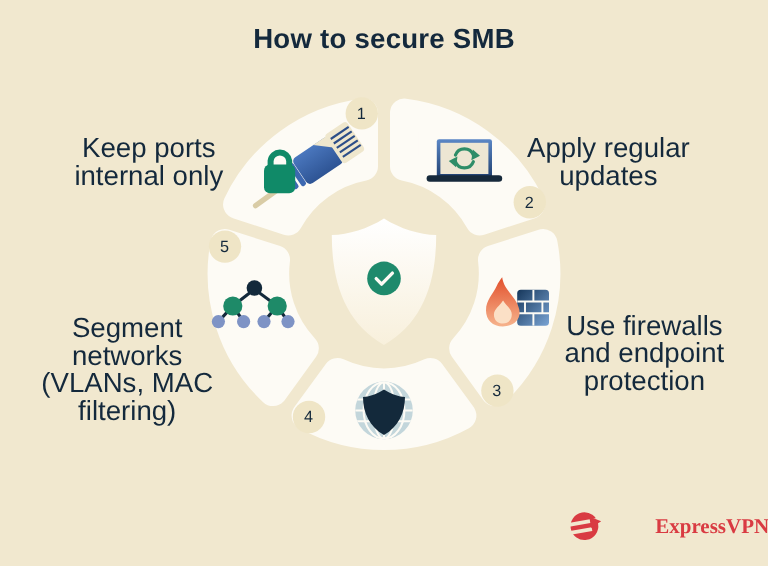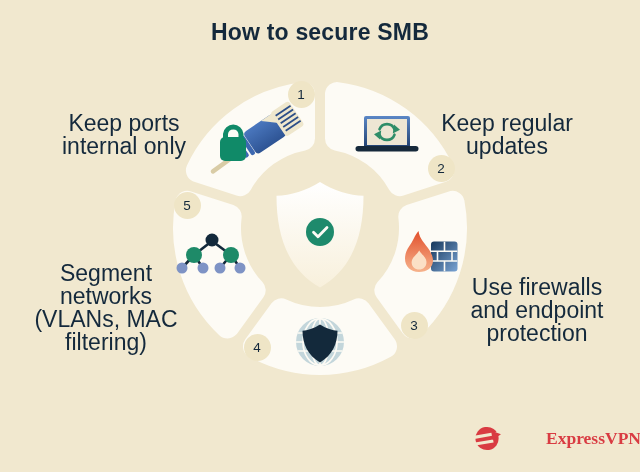--- a/index.html
+++ b/index.html
@@ -180,23 +180,23 @@
   </svg>
 
   <div class="badge" style="left:287.5px;top:80.5px">1</div>
   <div class="badge" style="left:427.5px;top:154.5px">2</div>
   <div class="badge" style="left:400.5px;top:311.5px">3</div>
   <div class="badge" style="left:243.5px;top:333.5px">4</div>
   <div class="badge" style="left:173.5px;top:191.5px">5</div>
 
   <div class="seg-label" style="left:34px;top:112px">Keep ports
 internal only</div>
-  <div class="seg-label" style="left:417px;top:112px">Keep regular
+  <div class="seg-label" style="left:417px;top:112px">Apply regular
 updates</div>
-  <div class="seg-label" style="left:447px;top:276px">Use firewalls
+  <div class="seg-label" style="left:447px;top:260px">Use firewalls
 and endpoint
 protection</div>
   <div class="seg-label" style="left:16px;top:262px">Segment
 networks
 (VLANs, MAC
 filtering)</div>
 
   <div class="brand">
     <svg width="27" height="27" viewBox="0 0 28 28">
       <g transform="translate(13.5,14) rotate(-10)">

